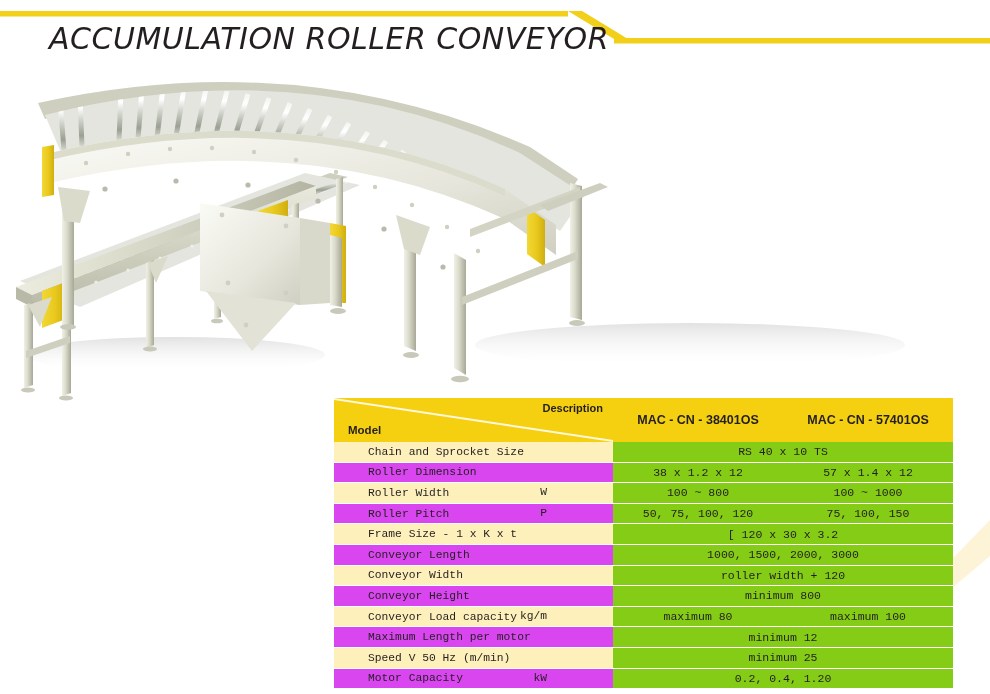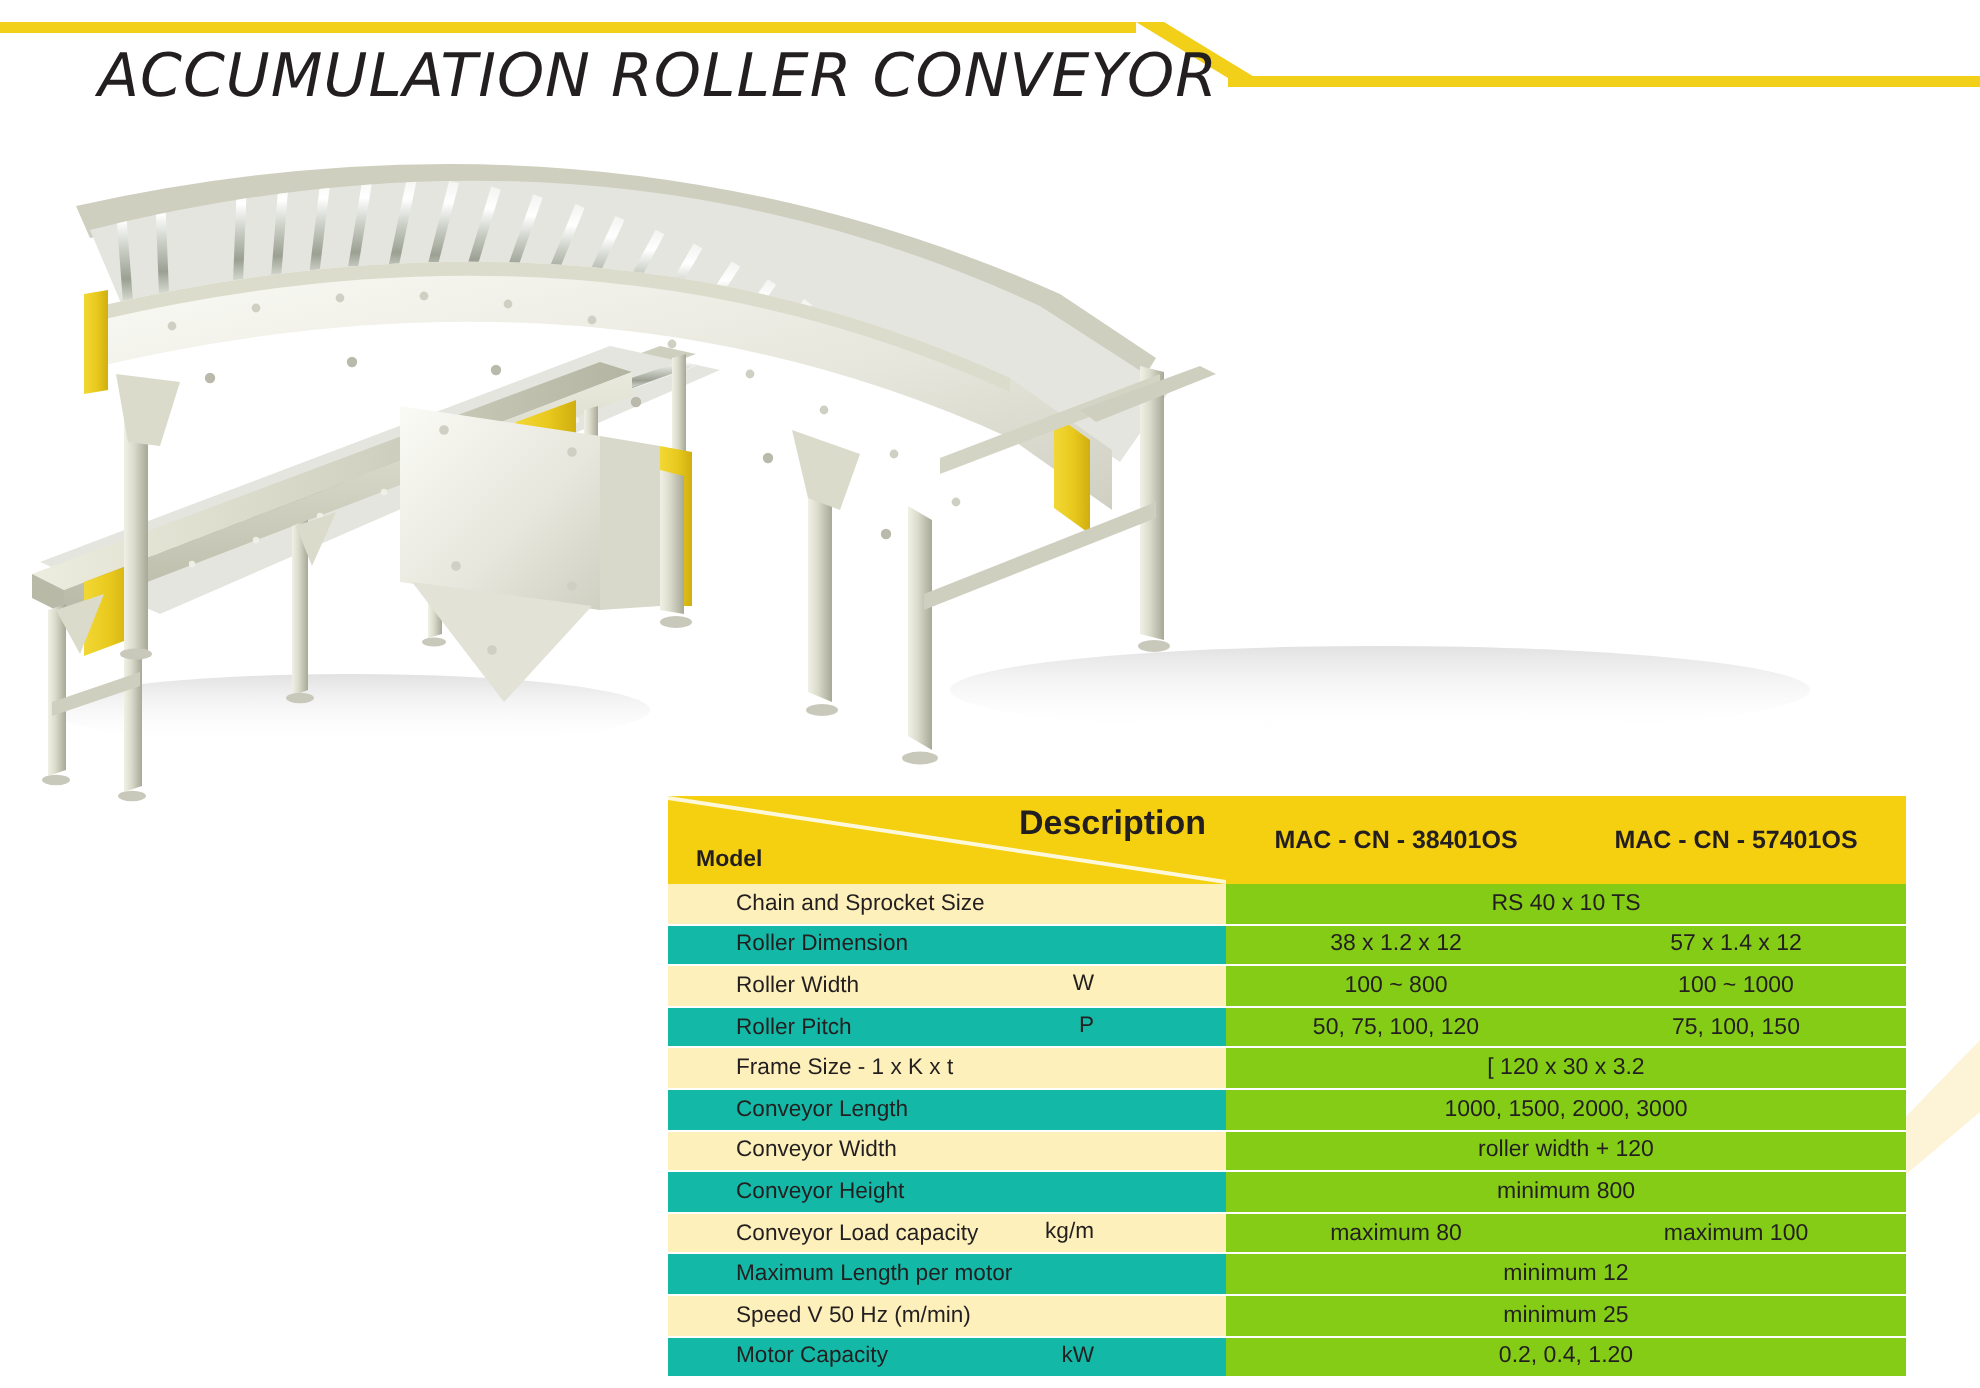--- a/index.html
+++ b/index.html
@@ -94,21 +94,21 @@
   .hdr-corner .diag {
     position: absolute;
     left: 0; top: 0;
     width: 100%;
     height: 100%;
   }
   .hdr-desc {
     position: absolute;
     right: 10px;
     top: 4px;
-    font-size: 17px;
+    font-size: 11px;
     color: #231f20;
     z-index: 2;
   }
   .hdr-model {
     position: absolute;
     left: 14px;
     bottom: 6px;
     font-size: 11.5px;
     color: #231f20;
     z-index: 2;
@@ -141,28 +141,29 @@
   }
   .row-val {
     height: 19.6px;
     font-size: 11.5px;
     color: #231f20;
     text-align: center;
     white-space: nowrap;
   }
 
   tr.odd .row-label { background: #fdf0bb; }
-  tr.even .row-label { background: #14b8a6; }
+  tr.even .row-label { background: #d946ef; }
   tr.odd .row-val  { background: #84cc16; }
   tr.even .row-val { background: #84cc16; margin-left: 32px; }
 
   .val-split-left { border-right: 2px solid #ffffff; }
 
   .spec-table tr.odd td, .spec-table tr.even td {
     border-bottom: 1.5px solid #ffffff;
+    font-family: Liberation Mono, monospace;
   }
   .spec-table tr.last td { border-bottom: none; }
 </style>
 </head>
 <body>
 
 <div class="header-band">
   <svg width="990" height="70" viewBox="0 0 990 70" xmlns="http://www.w3.org/2000/svg">
 
     <rect x="0" y="11" width="568" height="5.5" fill="#f2d01a"></rect>

